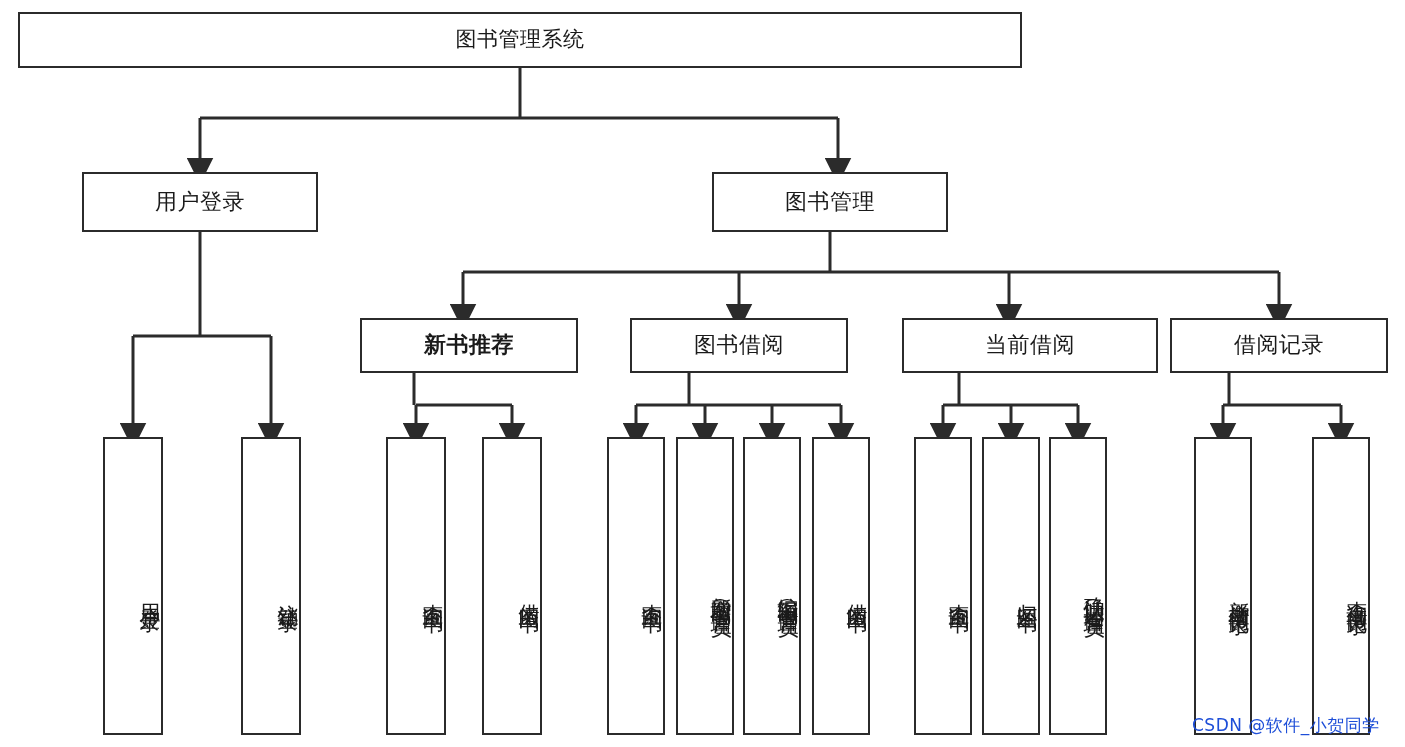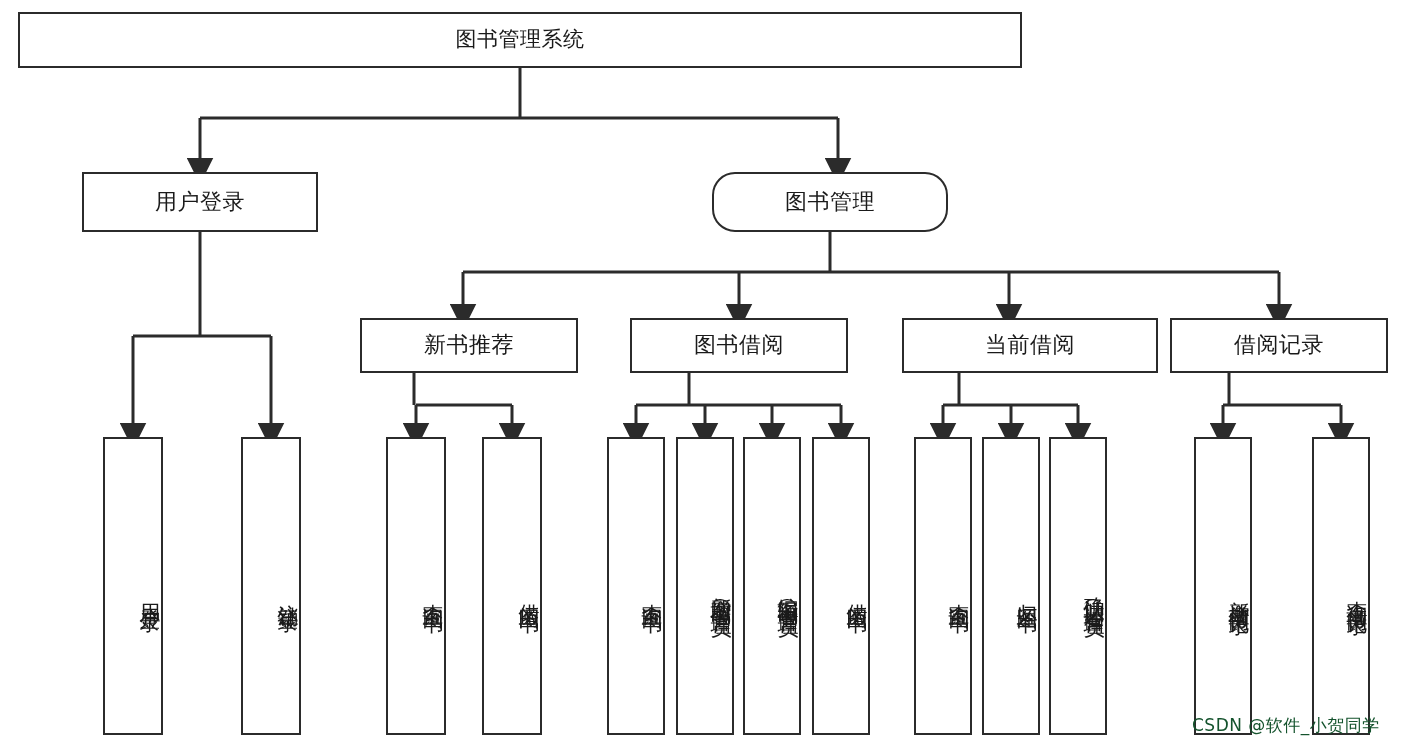--- a/index.html
+++ b/index.html
@@ -57,21 +57,21 @@
   .node.v span {
     writing-mode: vertical-rl;
     text-orientation: upright;
     display: block;
   }
   #watermark {
     position: absolute;
     left: 1192px;
     top: 714px;
     font-size: 17px;
-    color: #14532d;
+    color: #1d4ed8;
     white-space: nowrap;
     letter-spacing: 0.5px;
   }
 </style>
 </head>
 <body>
 
 <div id="canvas">
 
   <svg id="edges" viewBox="0 0 1405 747" xmlns="http://www.w3.org/2000/svg">
@@ -124,25 +124,25 @@
     </g>
   </svg>
 
   <div class="node h-root" style="left:18px; top:12px; width:1004px; height:56px;">
     <span>图书管理系统</span>
   </div>
 
   <div class="node h" style="left:82px; top:172px; width:236px; height:60px;">
     <span>用户登录</span>
   </div>
-  <div class="node h" style="left:712px; top:172px; width:236px; height:60px;border-radius:23px;">
+  <div class="node h" style="left:712px; top:172px; width:236px; height:60px;">
     <span>图书管理</span>
   </div>
 
-  <div class="node h" style="left:360px; top:318px; width:218px; height:55px;">
+  <div class="node h" style="left:360px; top:318px; width:218px; height:55px;font-weight:bold;">
     <span>新书推荐</span>
   </div>
   <div class="node h" style="left:630px; top:318px; width:218px; height:55px;">
     <span>图书借阅</span>
   </div>
   <div class="node h" style="left:902px; top:318px; width:256px; height:55px;">
     <span>当前借阅</span>
   </div>
   <div class="node h" style="left:1170px; top:318px; width:218px; height:55px;">
     <span>借阅记录</span>

